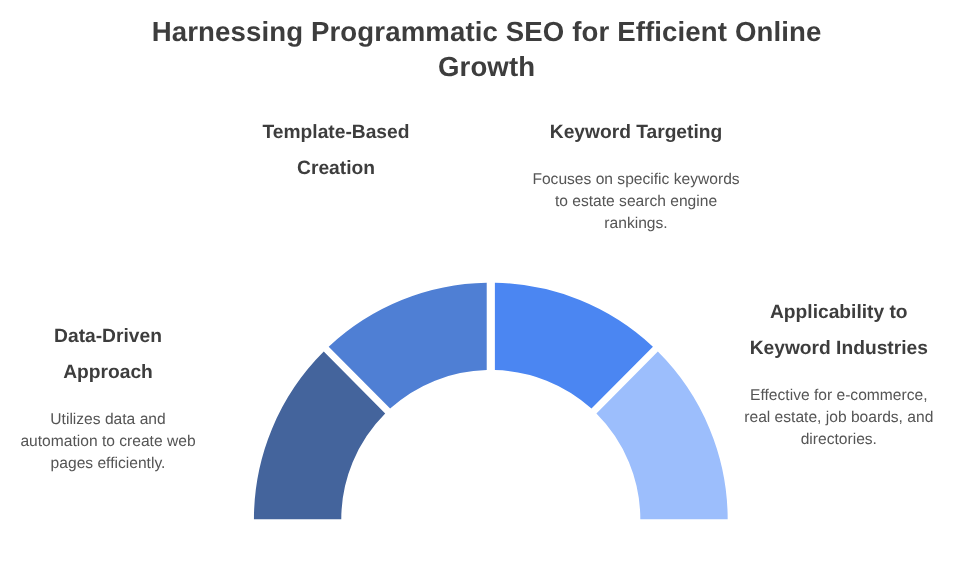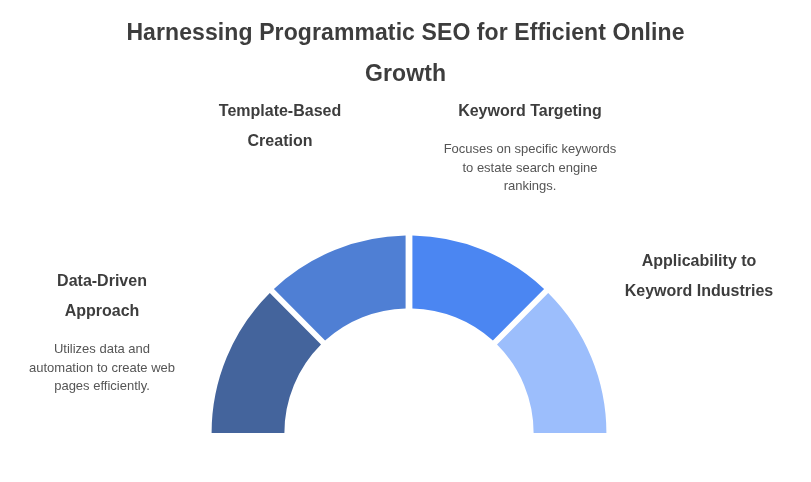--- a/index.html
+++ b/index.html
@@ -21,21 +21,21 @@
   }
 
   
   .chart-title {
     position: absolute;
     left: 105px;
     top: 12px;
     width: 601px;
     text-align: center;
     font-size: 23px;
-    line-height: 41px;
+    line-height: 29px;
     font-weight: bold;
     color: #3d3d3d;
     letter-spacing: 0.1px;
   }
 
   
   .label-block {
     position: absolute;
   }
   .label-heading {
@@ -59,21 +59,21 @@
     left: 200px;
     top: 96px;
     width: 160px;
   }
   .label-keyword-targeting {
     left: 440px;
     top: 96px;
     width: 180px;
   }
   .label-data-driven-approach {
-    left: 26px;
+    left: 14px;
     top: 266px;
     width: 152px;
   }
   .label-applicability-industries {
     left: 620px;
     top: 246px;
     width: 158px;
   }
 
   
@@ -119,15 +119,16 @@
     <div class="label-desc">Focuses on specific keywords to estate search engine rankings.</div>
   </div>
 
   <div class="label-block label-data-driven-approach">
     <div class="label-heading">Data-Driven Approach</div>
     <div class="label-desc">Utilizes data and automation to create web pages efficiently.</div>
   </div>
 
   <div class="label-block label-applicability-industries">
     <div class="label-heading">Applicability to Keyword Industries</div>
+    <div class="label-desc">Effective for e-commerce, real estate, job boards, and directories.</div>
   </div>
 
 </div>
 
 </body></html>

